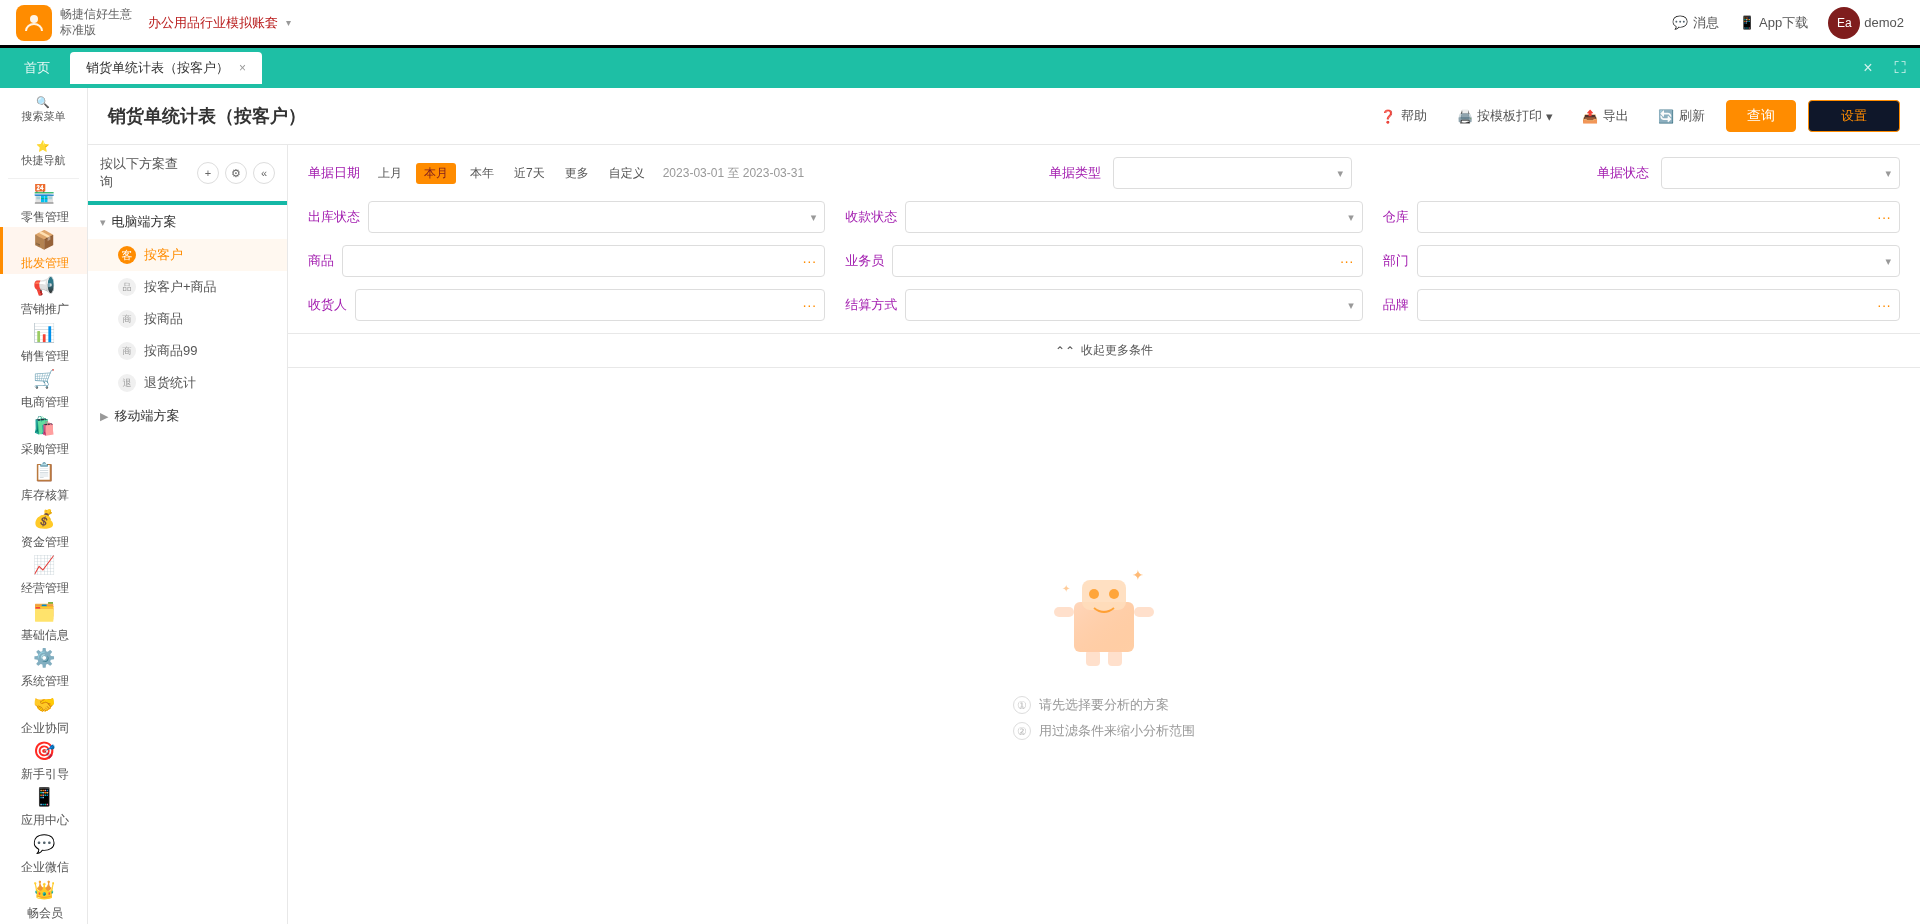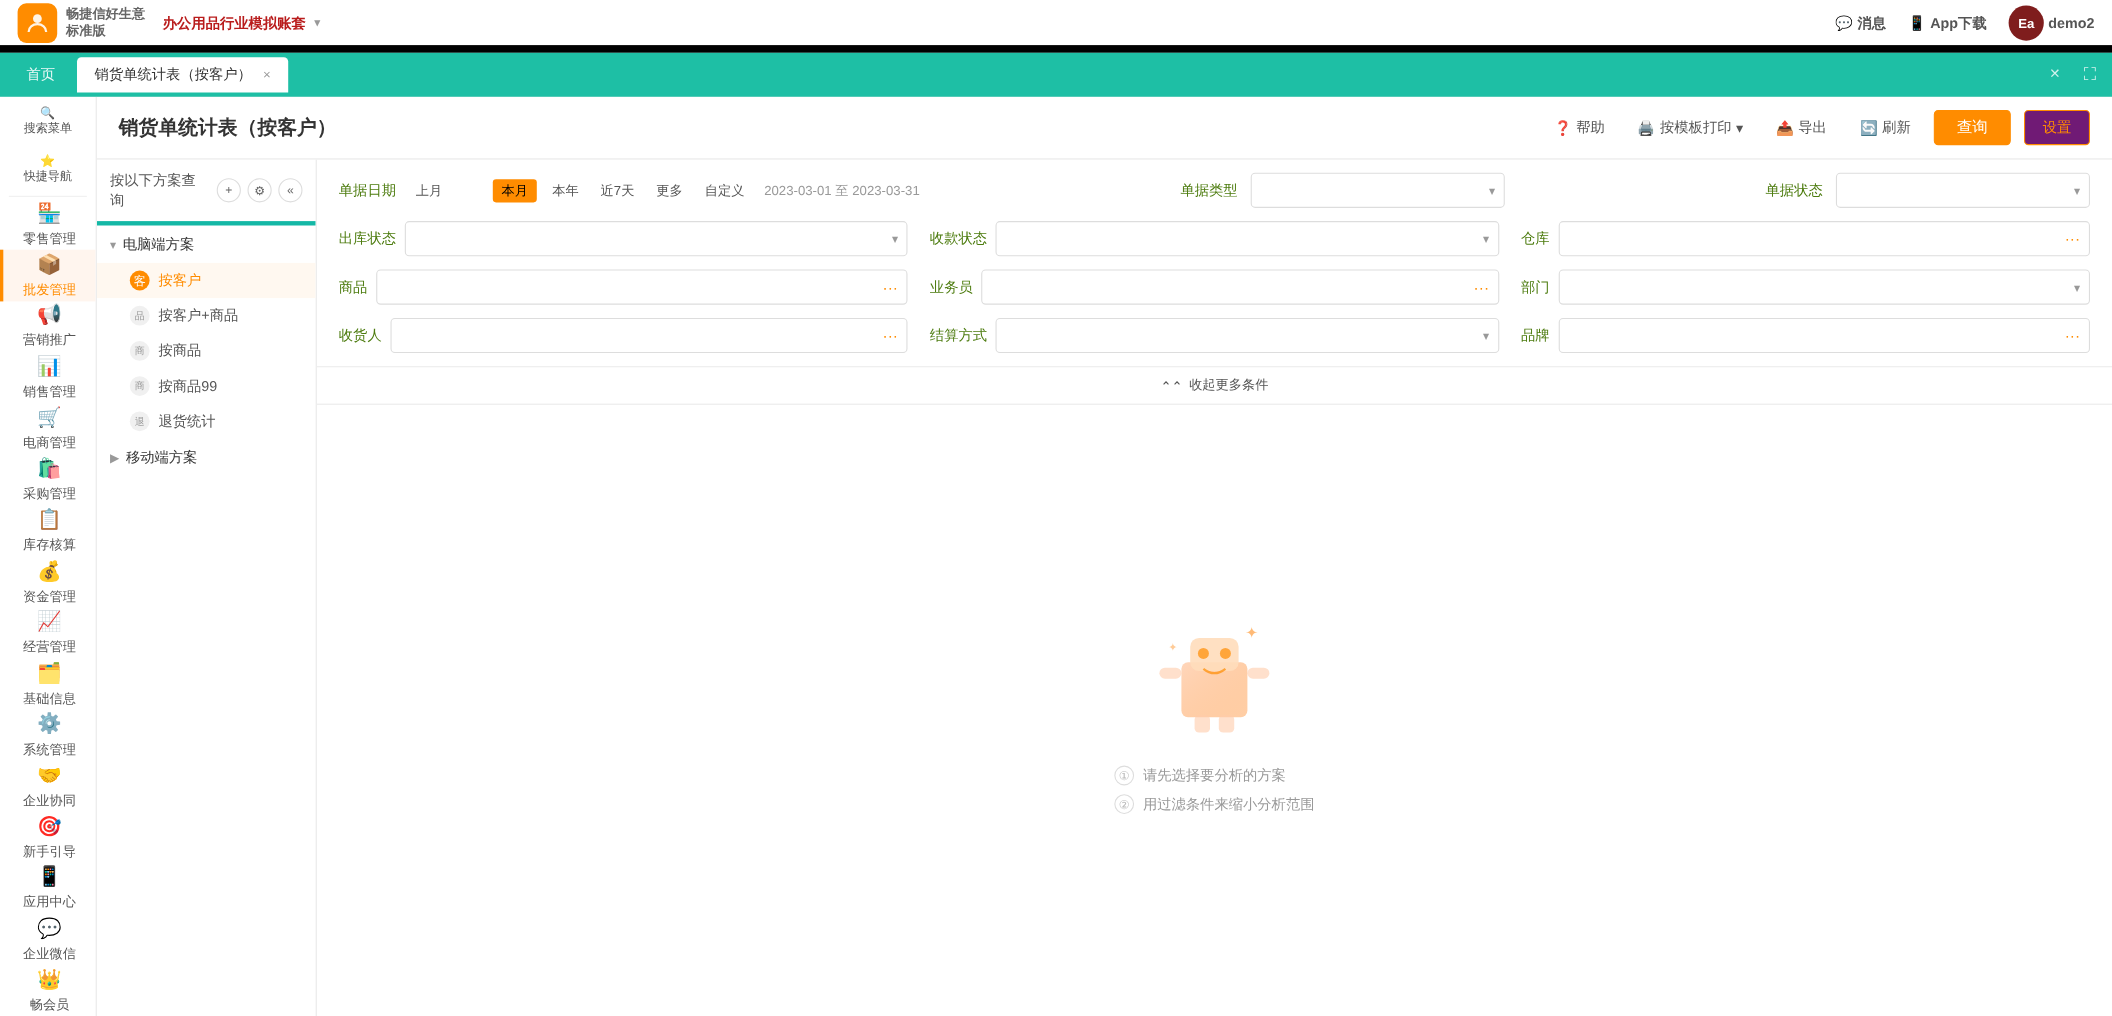--- a/index.html
+++ b/index.html
@@ -6,23 +6,22 @@
     body { font-family: "Microsoft YaHei", "PingFang SC", sans-serif; font-size: 13px; background: #f5f5f5; color: #333; height: 924px; overflow: hidden; display: flex; flex-direction: column; }
 
     
     .top-header {
       height: 48px;
       background: #fff;
       display: flex;
       align-items: center;
       justify-content: space-between;
       padding: 0 16px;
-      border-bottom: 7px solid #000000;
-      flex-shrink: 0;
-      font-weight: bold;
+      border-bottom: 3px solid #000000;
+      flex-shrink: 0;
     }
     .logo-area { display: flex; align-items: center; gap: 8px; }
     .logo-icon { width: 36px; height: 36px; background: #ff8c00; border-radius: 8px; display: flex; align-items: center; justify-content: center; }
     .logo-icon svg { width: 24px; height: 24px; }
     .logo-text { font-size: 12px; color: #666; line-height: 1.3; }
     .header-center { flex: 1; display: flex; align-items: center; padding: 0 16px; gap: 8px; }
     .system-name { font-size: 13px; color: #b91c1c; }
     .header-dropdown { color: #999; font-size: 10px; cursor: pointer; }
     .header-right { display: flex; align-items: center; gap: 20px; }
     .header-btn { display: flex; align-items: center; gap: 4px; color: #555; font-size: 13px; cursor: pointer; }
@@ -141,25 +140,25 @@
       background: #ff8c00;
       color: #fff;
       border: 1px solid #ff8c00;
       border-radius: 4px;
       padding: 6px 20px;
       font-size: 14px;
       cursor: pointer;
       font-weight: 500;
     }
     .action-btn-secondary {
-      background: #701a75;
+      background: #0f172a;
       color: #ff8c00;
       border: 1px solid #ff8c00;
       border-radius: 4px;
-      padding: 6px 16px;
+      padding: 6px 32px;
       font-size: 13px;
       cursor: pointer;
     }
 
     
     .two-panel {
       display: flex;
       flex: 1;
       overflow: hidden;
     }
@@ -235,24 +234,23 @@
     }
     .date-btn {
       font-size: 12px;
       color: #555;
       cursor: pointer;
       padding: 2px 6px;
       border-radius: 3px;
     }
     .date-btn.active {
       background: #ff8c00;
-      color: #000000;
+      color: #7f1d1d;
       border-radius: 3px;
       padding: 2px 8px;
-      margin-left: 32px;
     }
     .date-range-text {
       font-size: 12px;
       color: #999;
     }
 
     .collapse-btn {
       display: flex;
       align-items: center;
       justify-content: center;
@@ -304,21 +302,21 @@
       color: #bbb;
       flex-shrink: 0;
     }
     .filter-cell {
       display: flex;
       align-items: center;
       gap: 8px;
     }
     .filter-cell-label {
       font-size: 13px;
-      color: #4d7c0f;
+      color: #a21caf;
       white-space: nowrap;
       flex-shrink: 0;
     }
     .filter-cell-input {
       flex: 1;
       height: 32px;
       border: 1px solid #ddd;
       border-radius: 4px;
       padding: 0 8px;
       font-size: 13px;

